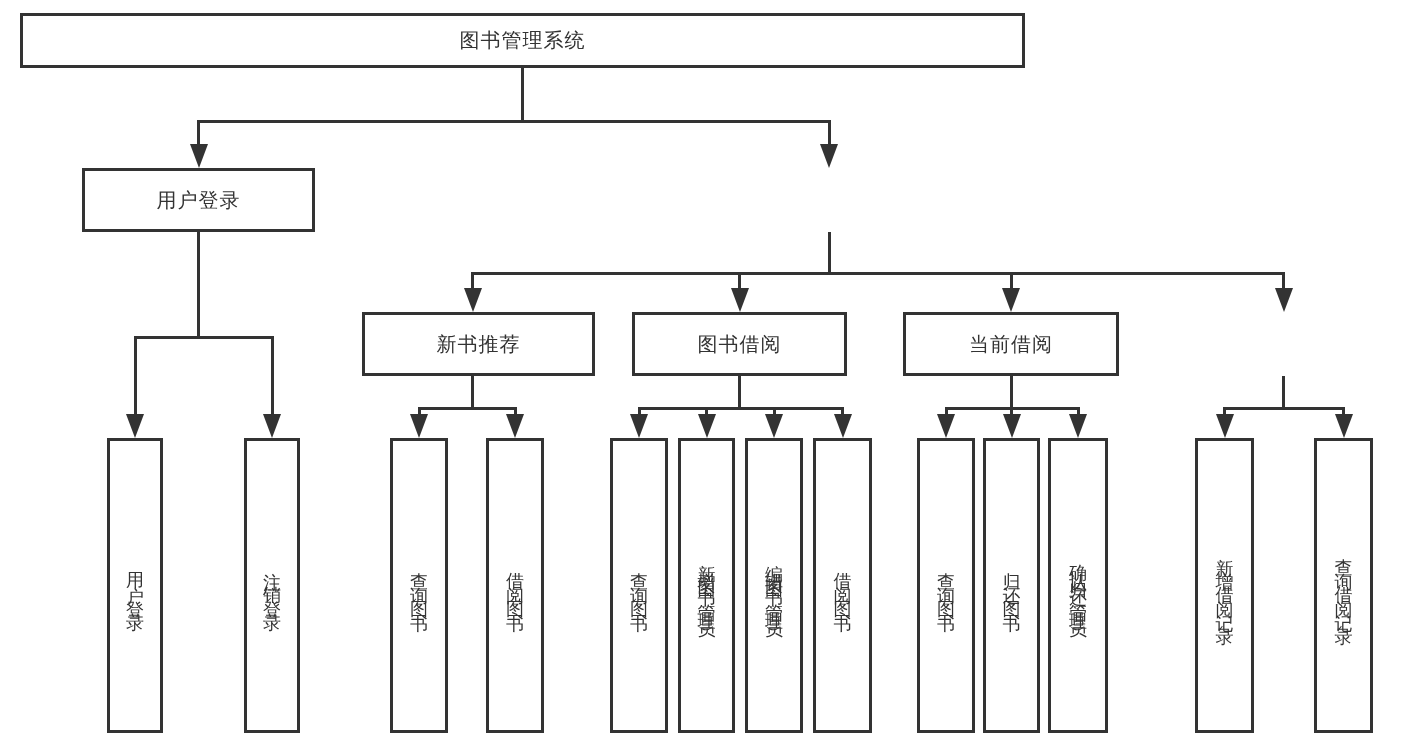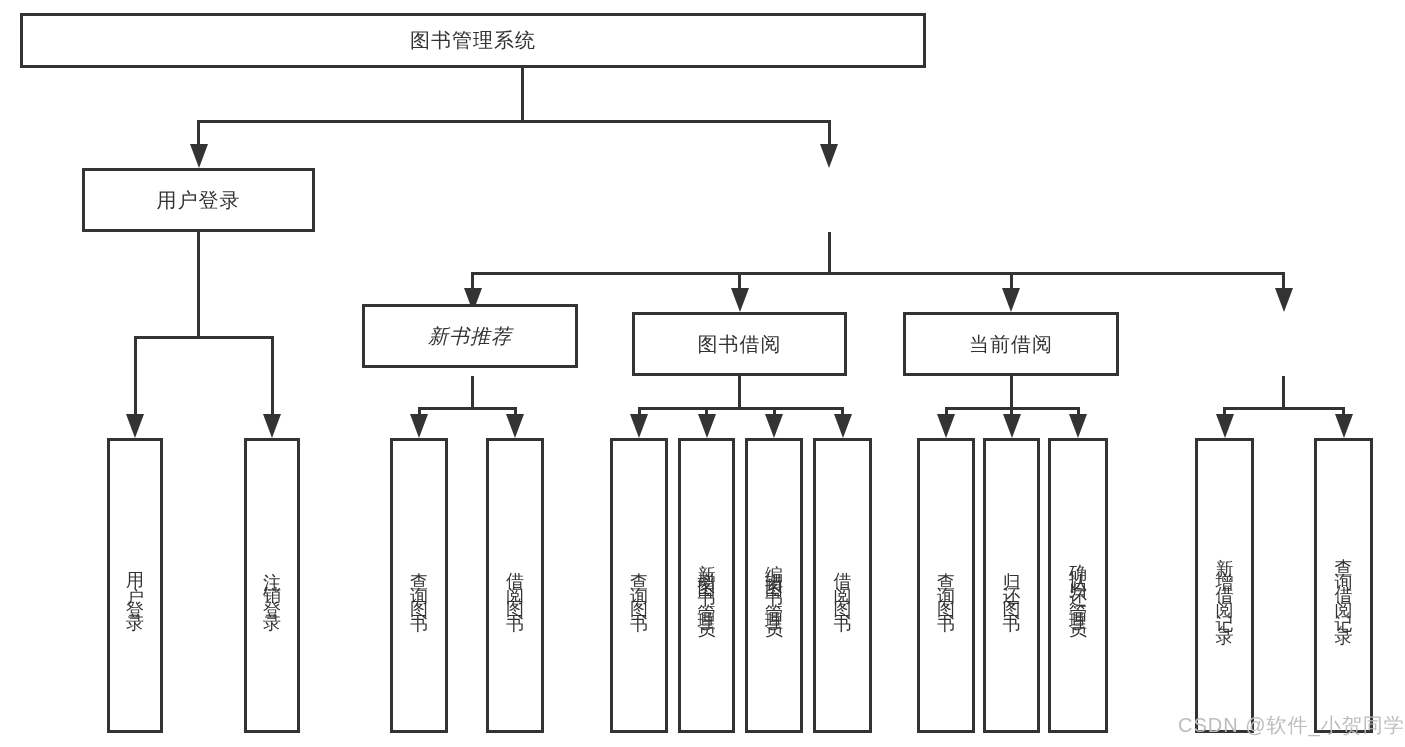--- a/index.html
+++ b/index.html
@@ -59,28 +59,27 @@
     font-size: 20px;
     letter-spacing: 1px;
     white-space: nowrap;
     z-index: 3;
   }
 </style>
 </head>
 <body>
 
 <div class="stage">
-  <div class="watermark">CSDN @软件_小贺同学</div>
-<div class="node horizontal" style="left: 20px; top: 13px; width: 906px; height: 55px;">
+<div class="node horizontal" style="left: 20px; top: 13px; width: 1005px; height: 55px;">
       <span class="label">图书管理系统</span>
     </div>
     <div class="node horizontal" style="left: 82px; top: 168px; width: 233px; height: 64px;">
       <span class="label">用户登录</span>
     </div>
-    <div class="node horizontal" style="left: 362px; top: 304px; width: 216px; height: 64px; font-style: italic;">
+    <div class="node horizontal" style="left: 362px; top: 312px; width: 233px; height: 64px;">
       <span class="label">新书推荐</span>
     </div>
     <div class="node horizontal" style="left: 903px; top: 312px; width: 216px; height: 64px;">
       <span class="label">当前借阅</span>
     </div>
     <div class="node horizontal" style="left: 632px; top: 312px; width: 215px; height: 64px;">
       <span class="label">图书借阅</span>
     </div>
     <div class="node vertical" style="left: 107px; top: 438px; width: 56px; height: 295px;">
       <span class="label" style="letter-spacing: 14px;">用户登录</span>

